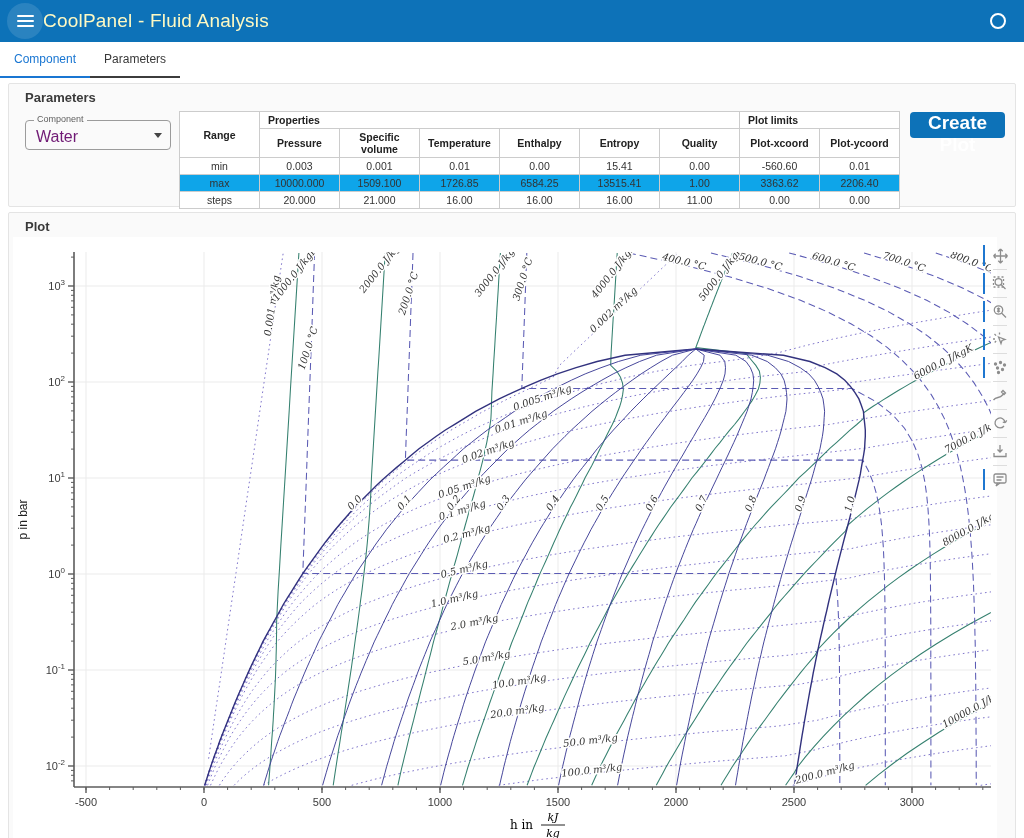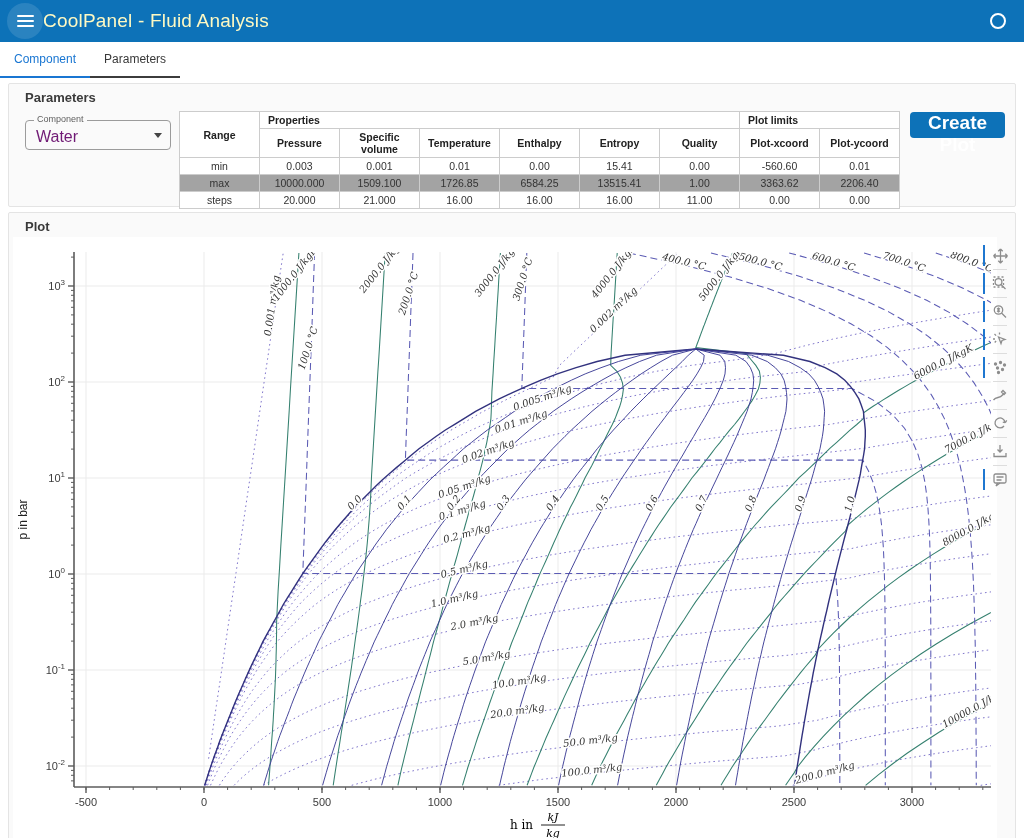--- a/index.html
+++ b/index.html
@@ -34,21 +34,21 @@
   .mselect .val { position:absolute; left:10px; top:7px; font-size:16px; color:#701a75; }
   .mselect .caret { position:absolute; right:8px; top:12px; width:0; height:0;
     border-left:4px solid transparent; border-right:4px solid transparent; border-top:5px solid #444; }
   
   #ptable { position:absolute; left:170px; top:27px; border-collapse:collapse; background:#fff;
     font-size:10.5px; color:#333; }
   #ptable th, #ptable td { border:1px solid #ccc; padding:2px 4px; text-align:center; }
   #ptable th { font-weight:bold; color:#222; }
   #ptable .ghead { text-align:left; padding-left:8px;margin-top:28px; }
   #ptable col { width:80px; }
-  #ptable tr.shaded td { background:#a3a3a3; }
+  #ptable tr.shaded td { background:#0ea5e9; }
   #ptable { border:1px solid #b5b5b5; }
   .create-btn { position:absolute; right:10px; top:28px; width:95px; height:26px; background:#0d72b8;
     color:#fff; border:none; border-radius:4px; font-size:19px; font-weight:bold;
     font-family:"Liberation Sans",sans-serif; cursor:pointer; }
   
   #fig { position:absolute; left:4px; top:24px; background:#fff; }
   
   .btoolbar { position:absolute; right:2px; top:30px; width:26px; display:flex;
     flex-direction:column; align-items:center; }
   .tool { width:22px; height:21px; display:flex; align-items:center; justify-content:center;

